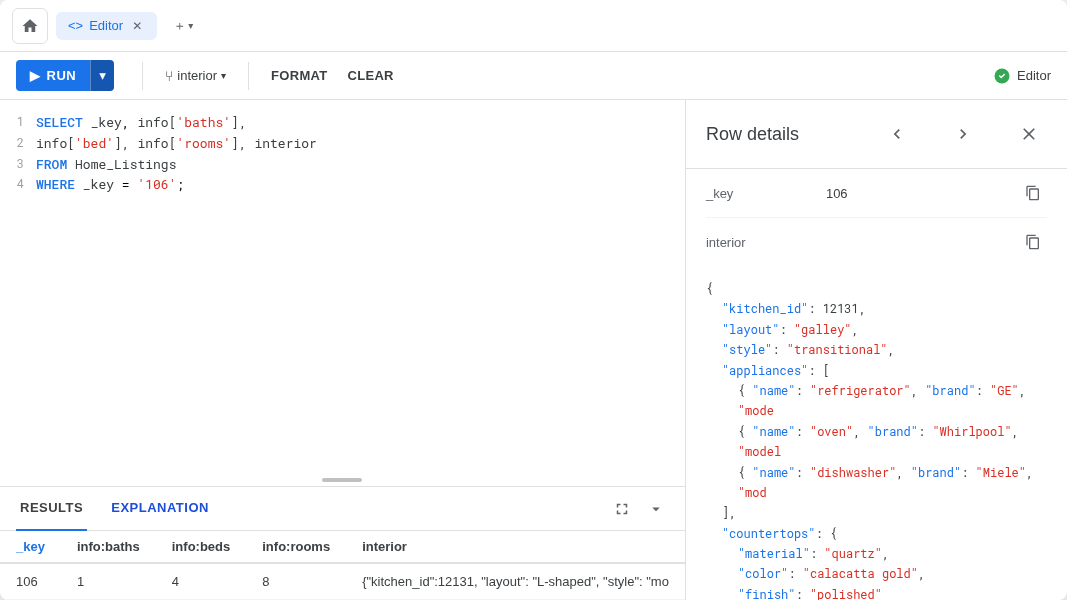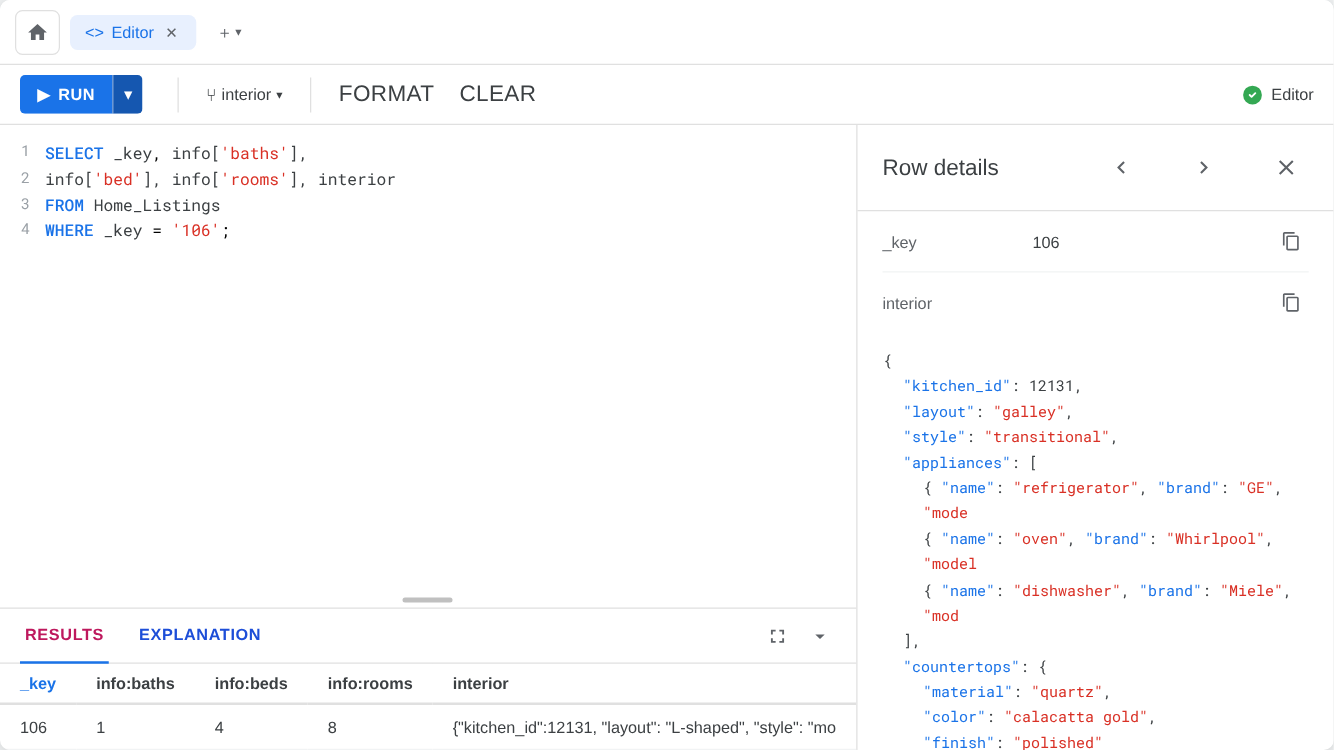--- a/index.html
+++ b/index.html
@@ -14,21 +14,21 @@
     .tab .close-x { width: 16px; height: 16px; border-radius: 50%; background: transparent; border: none; cursor: pointer; color: #5f6368; font-size: 12px; display: flex; align-items: center; justify-content: center; }
     .add-btn { display: flex; align-items: center; gap: 2px; padding: 6px 8px; border-radius: 6px; border: none; background: transparent; cursor: pointer; color: #5f6368; font-size: 13px; }
 
     
     .toolbar { display: flex; align-items: center; padding: 0 16px; height: 48px; background: #fff; border-bottom: 1px solid #e0e0e0; gap: 0; }
     .run-btn-group { display: flex; align-items: center; border-radius: 4px; overflow: hidden; margin-right: 16px; }
     .run-btn { background: #1a73e8; color: #fff; border: none; padding: 8px 14px; font-size: 13px; font-weight: 600; cursor: pointer; display: flex; align-items: center; gap: 6px; letter-spacing: 0.5px; }
     .run-dropdown { background: #1557b0; color: #fff; border: none; border-left: 1px solid rgba(255,255,255,0.3); padding: 8px 8px; cursor: pointer; display: flex; align-items: center; }
     .toolbar-sep { width: 1px; height: 28px; background: #e0e0e0; margin: 0 12px; }
     .default-btn { display: flex; align-items: center; gap: 4px; padding: 6px 10px; border-radius: 4px; border: none; background: transparent; cursor: pointer; font-size: 13px; color: #3c4043; }
-    .toolbar-action { padding: 6px 10px; border: none; background: transparent; cursor: pointer; font-size: 18px; color: #3c4043; font-weight: 400; letter-spacing: 0.3px; }
+    .toolbar-action { padding: 6px 10px; border: none; background: transparent; cursor: pointer; font-size: 13px; color: #3c4043; font-weight: 700; letter-spacing: 0.3px; }
     .valid-badge { display: flex; align-items: center; gap: 6px; margin-left: auto; color: #3c4043; font-size: 13px; }
     .valid-badge svg { width: 18px; height: 18px; }
 
     
     .main-area { display: flex; flex: 1; overflow: hidden; }
 
     
     .editor-panel { flex: 0 0 655px; display: flex; flex-direction: column; border-right: 1px solid #e0e0e0; }
     .code-area { flex: 1; padding: 12px 0; font-family: 'Roboto Mono', 'Courier New', monospace; font-size: 13px; line-height: 1.6; overflow: auto; position: relative; }
     .code-line { display: flex; align-items: flex-start; }
@@ -36,21 +36,21 @@
     .line-content { flex: 1; padding-right: 12px; white-space: pre; }
     .kw { color: #1a73e8; font-weight: 500; }
     .str { color: #d93025; }
     .id { color: #3c4043; }
     .scrollbar-hint { width: 40px; height: 4px; background: #c0c0c0; border-radius: 2px; margin: 4px auto; }
 
     
     .results-area { border-top: 1px solid #e0e0e0; }
     .results-tabs { display: flex; align-items: center; padding: 0 16px; height: 44px; border-bottom: 1px solid #e0e0e0; gap: 0; }
     .results-tab { padding: 0 4px; margin-right: 20px; height: 44px; display: flex; align-items: center; font-size: 13px; font-weight: 600; color: #1d4ed8; border-bottom: 2px solid transparent; cursor: pointer; letter-spacing: 0.5px; }
-    .results-tab.active { color: #be185d; border-bottom: 2px solid #1a73e8; }
+    .results-tab.active { color: #404040; border-bottom: 2px solid #1a73e8; }
     .results-tab-actions { margin-left: auto; display: flex; align-items: center; gap: 8px; }
     .icon-btn { background: transparent; border: none; cursor: pointer; padding: 4px; color: #5f6368; display: flex; align-items: center; }
     
     
     .results-table-wrap { overflow: auto; }
     table { width: 100%; border-collapse: collapse; font-size: 13px; }
     thead tr { border-bottom: 2px solid #e0e0e0; }
     th { padding: 8px 16px; text-align: left; font-weight: 600; color: #3c4043; background: #fff; white-space: nowrap; }
     th:first-child { padding-left: 16px; color: #1a73e8; }
     td { padding: 10px 16px; color: #3c4043; border-bottom: 1px solid #f1f3f4; white-space: nowrap; }

